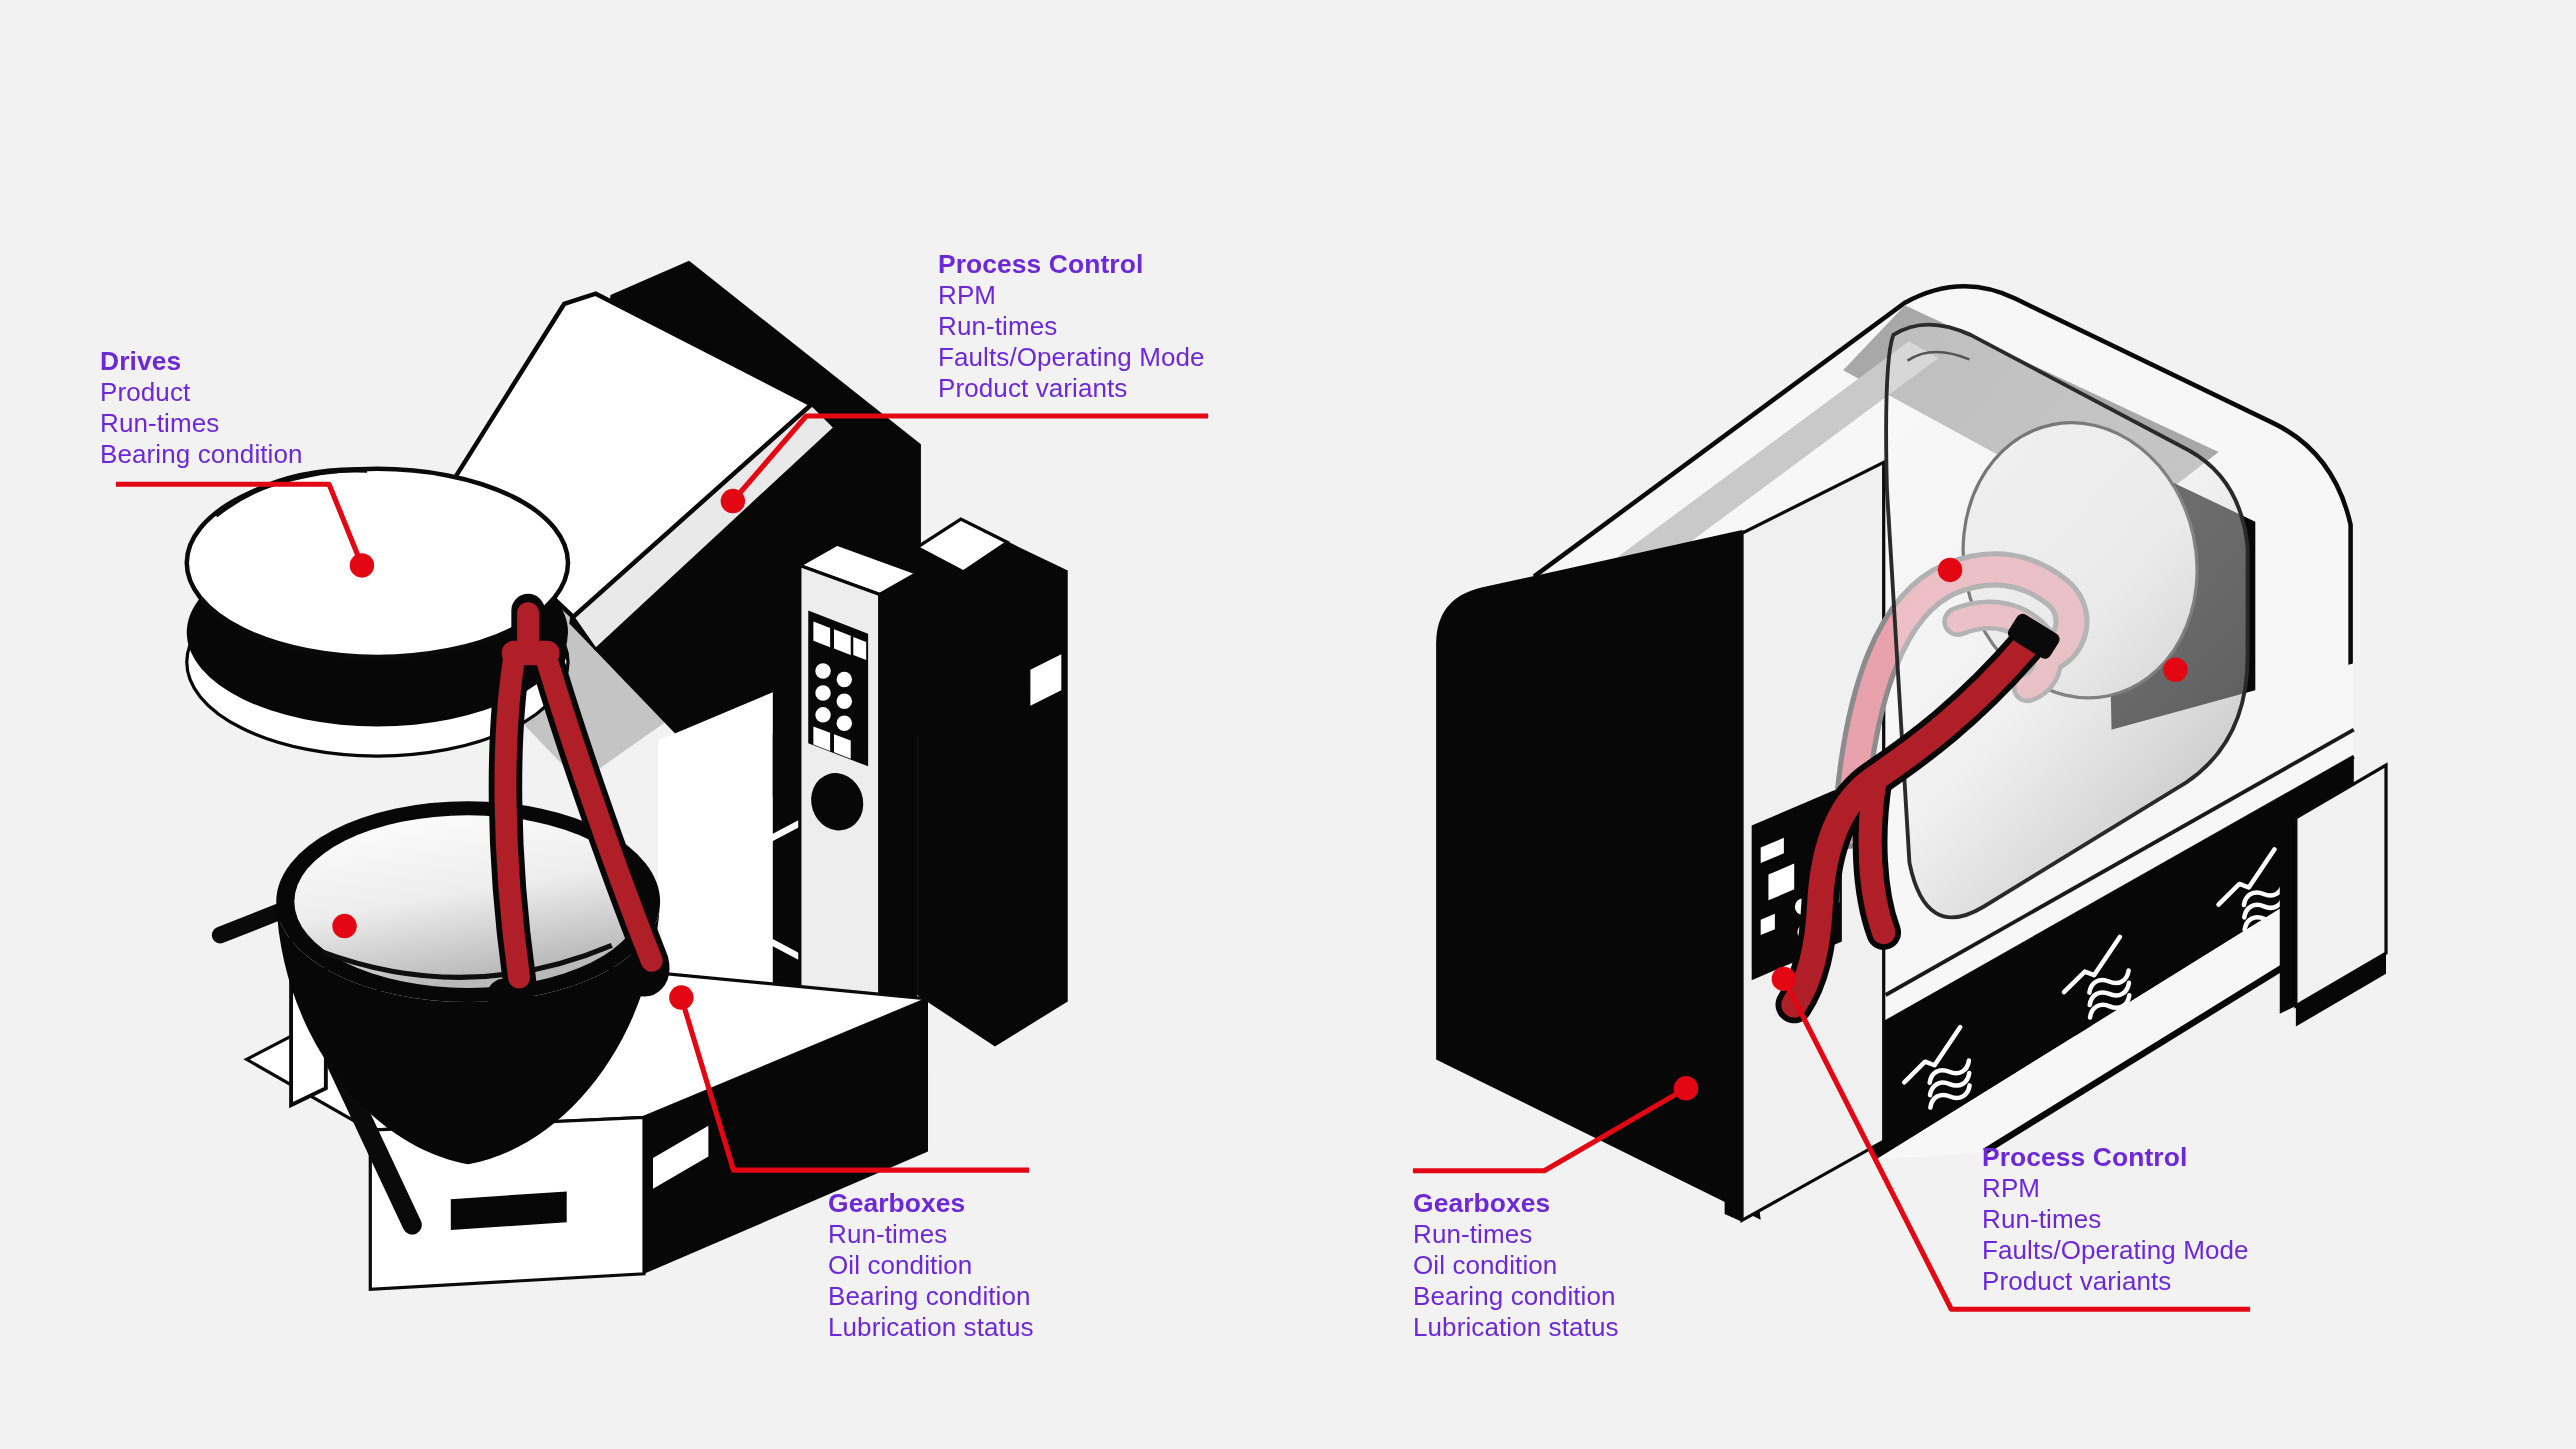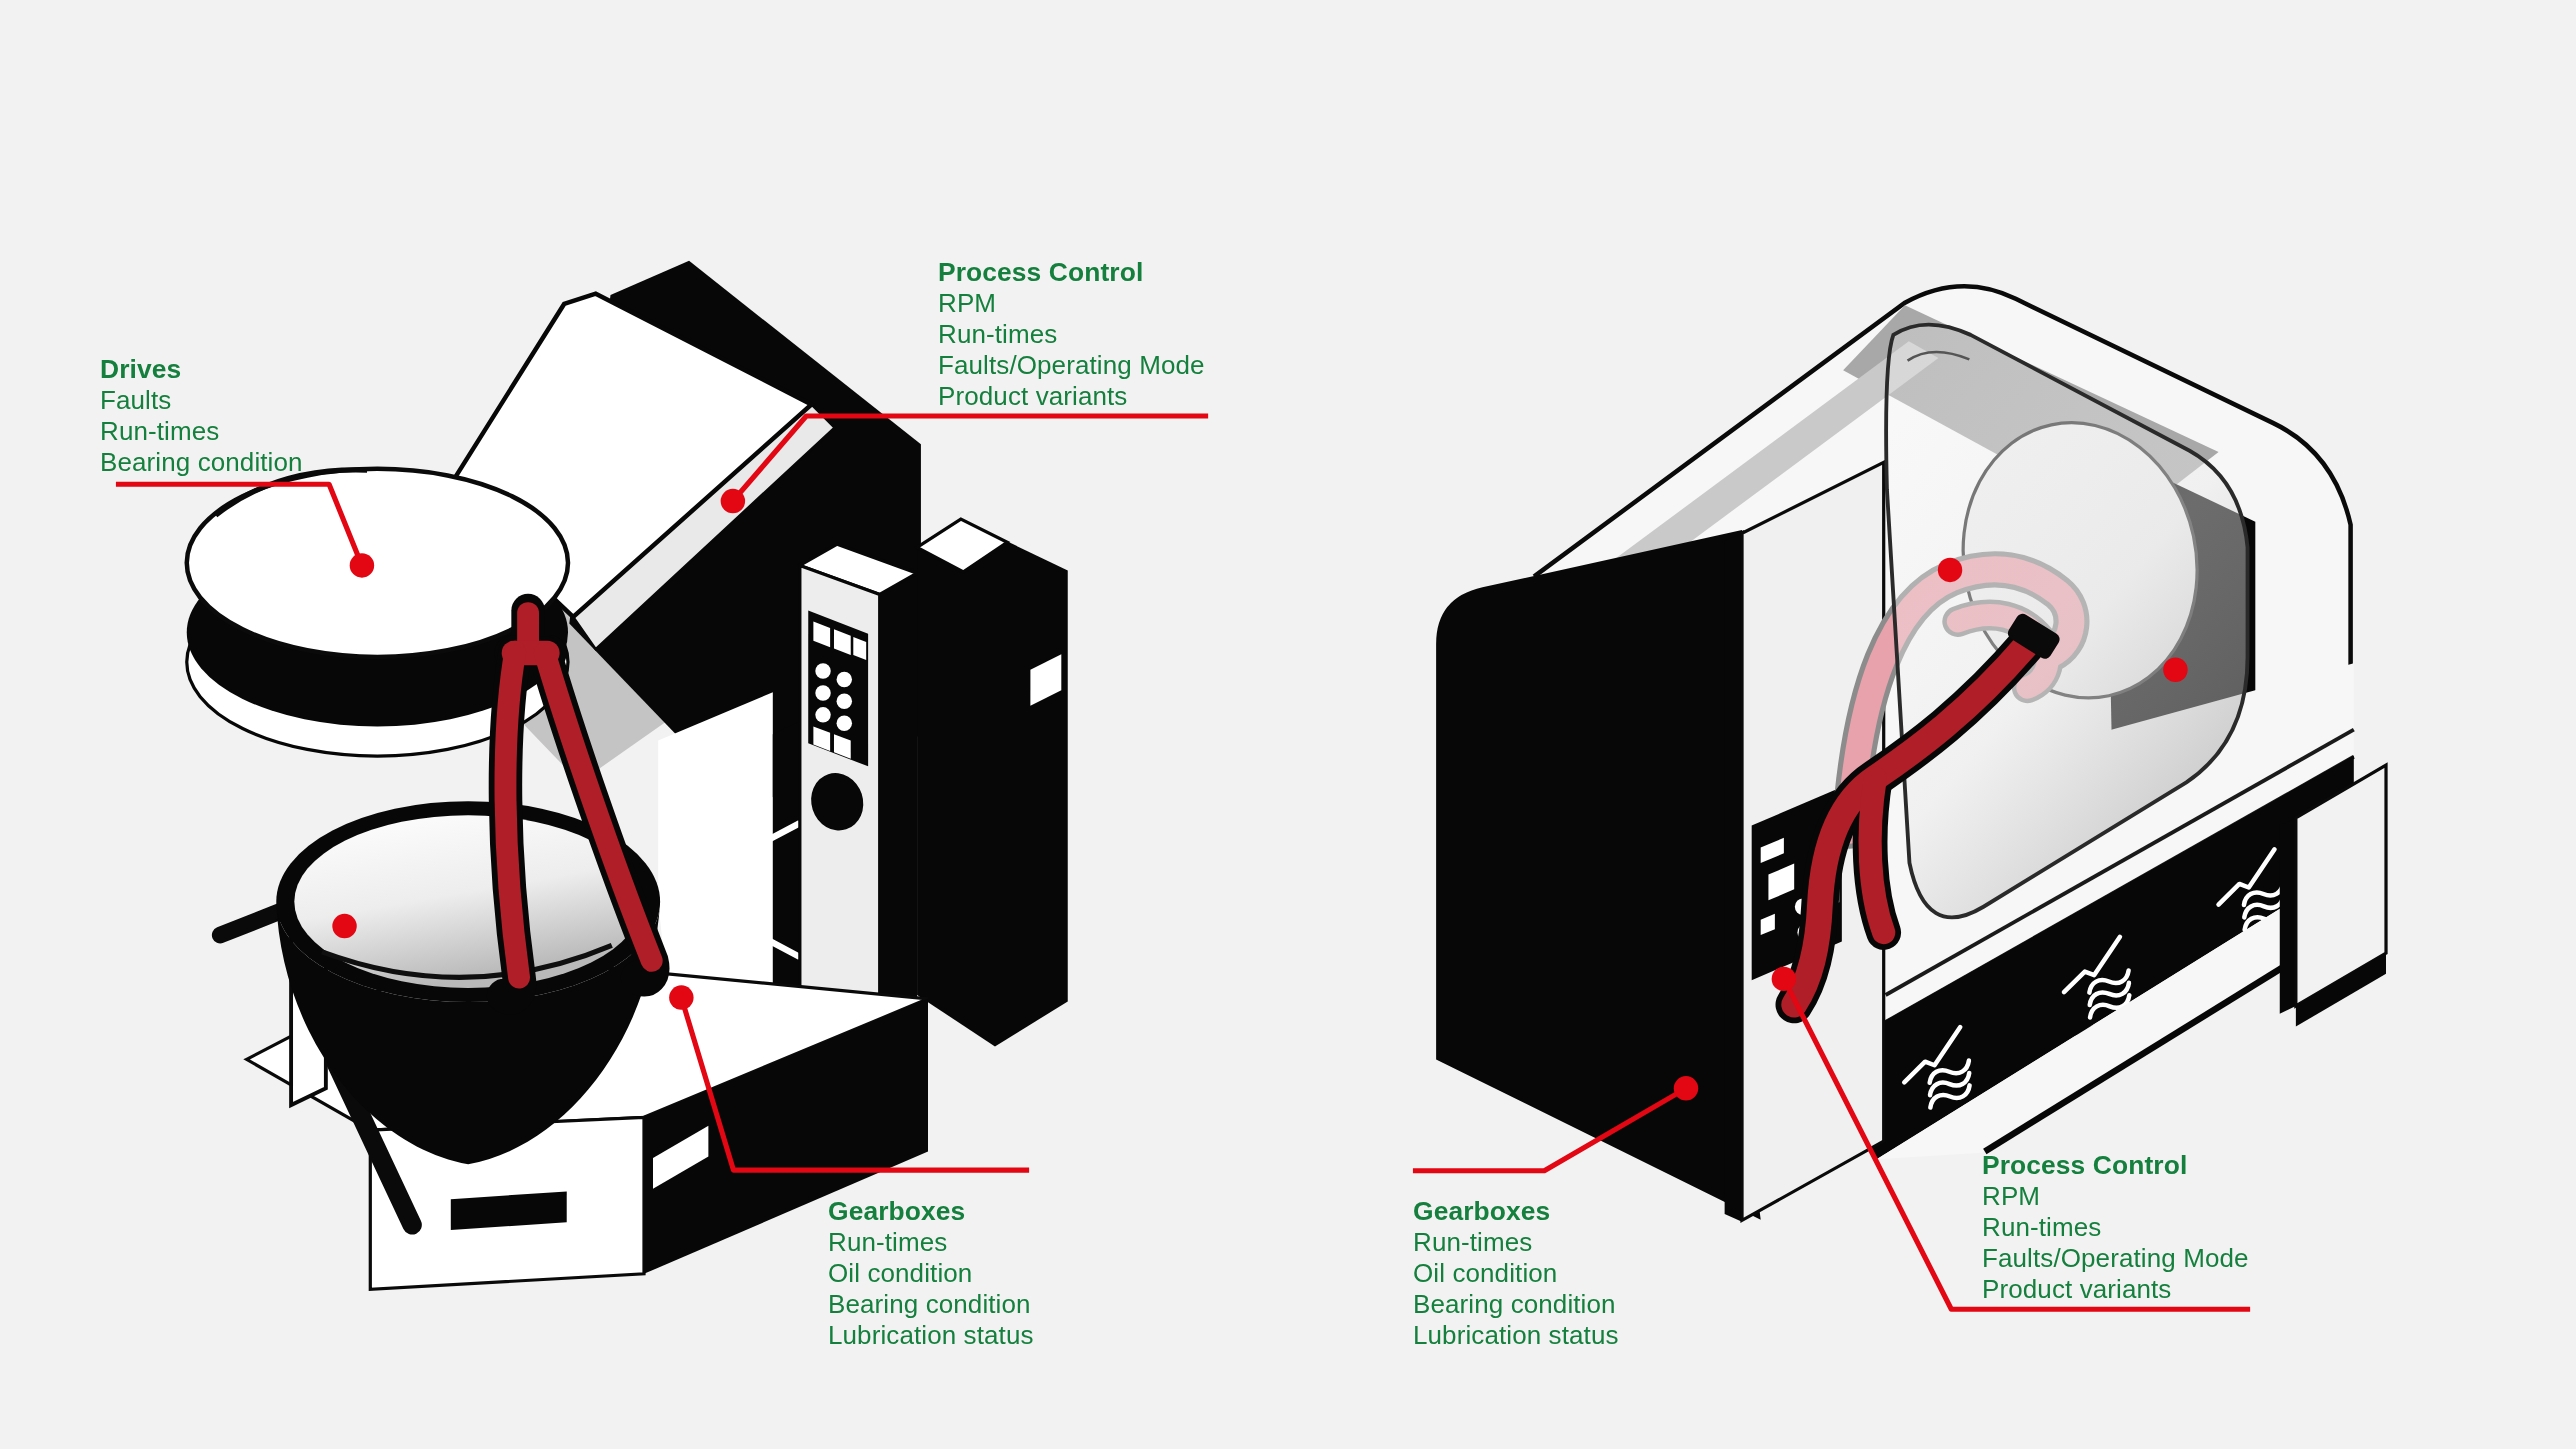--- a/index.html
+++ b/index.html
@@ -1,19 +1,19 @@
 <!DOCTYPE html>
 <html style="font-size:10.3px"><head>
 <meta charset="utf-8">
 <style>
   html,body{margin:0;padding:0;background:#f2f2f2;}
   .canvas{position:relative;width:2576px;height:1449px;background:#f2f2f2;overflow:hidden;
           font-family:"Liberation Sans",sans-serif;color:#111;}
   .art{position:absolute;left:0;top:0;}
-  .label{position:absolute;font-size:26px;line-height:31px;letter-spacing:0.1px;color:#15803d;margin-top:8px;}
+  .label{position:absolute;font-size:26px;line-height:31px;letter-spacing:0.1px;color:#6d28d9;}
   .label .t{font-weight:700;font-size:26.4px;}
   #lbl-drives{left:100px;top:346px;}
   #lbl-pcl{left:938px;top:249px;}
   #lbl-gbl{left:828px;top:1188px;}
   #lbl-gbr{left:1413px;top:1188px;}
   #lbl-pcr{left:1982px;top:1142px;}
 </style>
 </head>
 <body>
 
@@ -216,21 +216,21 @@
     <circle cx="1058" cy="1549" r="19"></circle>
     <circle cx="3028" cy="885" r="19"></circle>
     <circle cx="3378" cy="1040" r="19"></circle>
     <circle cx="2618" cy="1690" r="19"></circle>
     <circle cx="2770" cy="1520" r="19"></circle>
   </g>
 </svg>
 
   <div class="label" id="lbl-drives">
     <div class="t">Drives</div>
-    <div>Faults</div>
+    <div>Product</div>
     <div>Run-times</div>
     <div>Bearing condition</div>
   </div>
 
   <div class="label" id="lbl-pcl">
     <div class="t">Process Control</div>
     <div>RPM</div>
     <div>Run-times</div>
     <div>Faults/Operating Mode</div>
     <div>Product variants</div>

